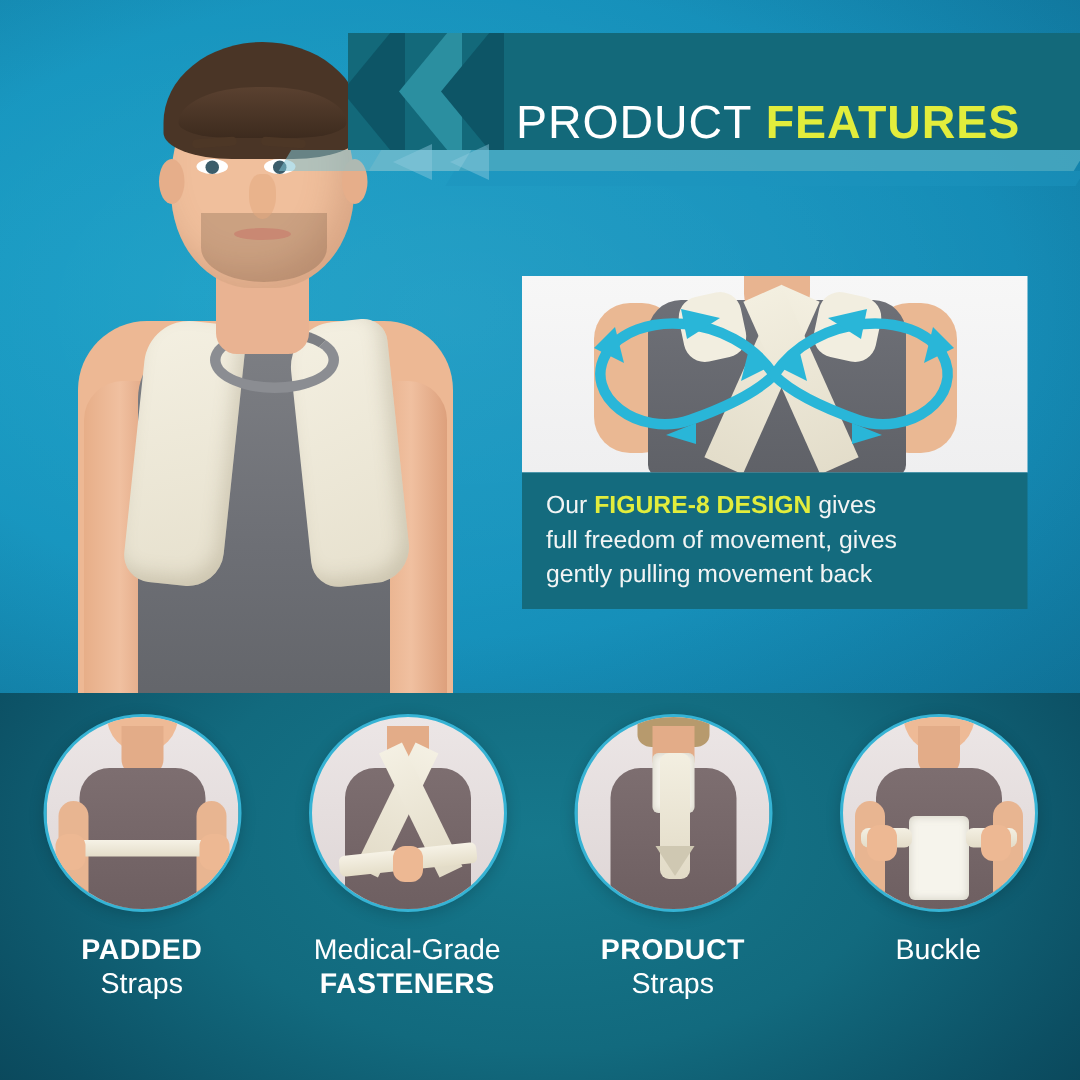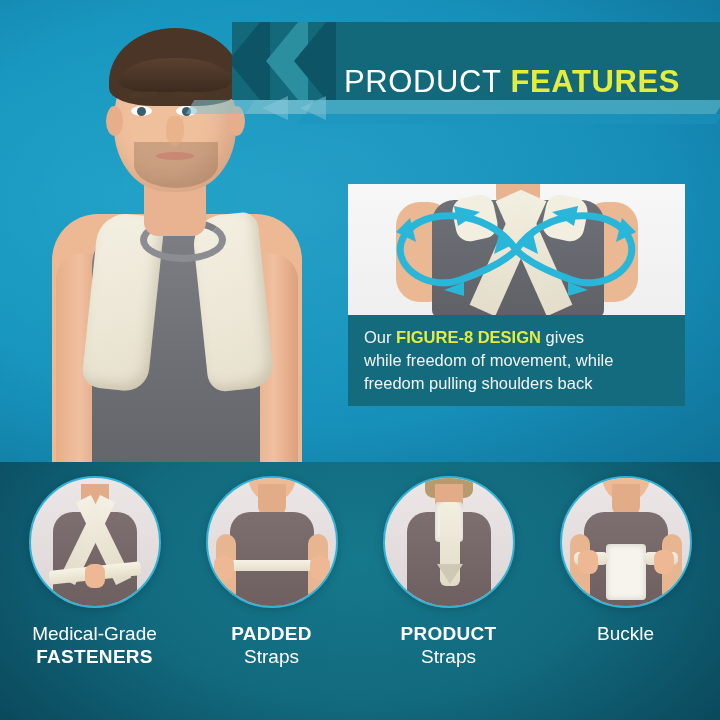--- a/index.html
+++ b/index.html
@@ -226,58 +226,58 @@
             <polygon points="288,48 274,34 268,58"></polygon>
             <polygon points="220,98 240,106 220,112"></polygon>
           </g>
         </svg>
       </div>
 
       <div class="inset-caption">
         <div class="cap-line">
           <span>Our </span><span class="cap-hl">FIGURE-8 DESIGN</span><span> gives</span>
         </div>
-        <div class="cap-line">while freedom of movement, while</div>
-        <div class="cap-line">freedom pulling shoulders back</div>
+        <div class="cap-line">full freedom of movement, gives</div>
+        <div class="cap-line">gently pulling movement back</div>
       </div>
     </div>
   </div>
 
   <div class="bottom">
     <div class="features">
-
-      <div class="feature">
-        <div class="circle">
-          <div class="c-neck"></div>
-          <div class="c-torso"></div>
-          <div class="c-xstrap a"></div>
-          <div class="c-xstrap b"></div>
-          <div class="c-band"></div>
-          <div class="c-hand r" style="left:54px;top:86px;"></div>
-        </div>
-        <div class="f-label">
-          <span class="f-l1 reg">Medical-Grade</span>
-          <span class="f-l2 bold">FASTENERS</span>
-        </div>
-      </div>
 
       <div class="feature">
         <div class="circle">
           <div class="c-head"></div>
           <div class="c-neck"></div>
           <div class="c-torso"></div>
           <div class="c-arm l"></div>
           <div class="c-arm r"></div>
           <div class="c-strap-h"></div>
           <div class="c-hand l"></div>
           <div class="c-hand r"></div>
         </div>
         <div class="f-label">
           <span class="f-l1 bold">PADDED</span>
           <span class="f-l2 reg">Straps</span>
+        </div>
+      </div>
+
+      <div class="feature">
+        <div class="circle">
+          <div class="c-neck"></div>
+          <div class="c-torso"></div>
+          <div class="c-xstrap a"></div>
+          <div class="c-xstrap b"></div>
+          <div class="c-band"></div>
+          <div class="c-hand r" style="left:54px;top:86px;"></div>
+        </div>
+        <div class="f-label">
+          <span class="f-l1 reg">Medical-Grade</span>
+          <span class="f-l2 bold">FASTENERS</span>
         </div>
       </div>
 
       <div class="feature">
         <div class="circle">
           <div class="c-hair"></div>
           <div class="c-neck"></div>
           <div class="c-torso"></div>
           <div class="c-pad" style="left:50px;top:24px;width:28px;height:40px;"></div>
           <div class="c-vstrap"></div>

